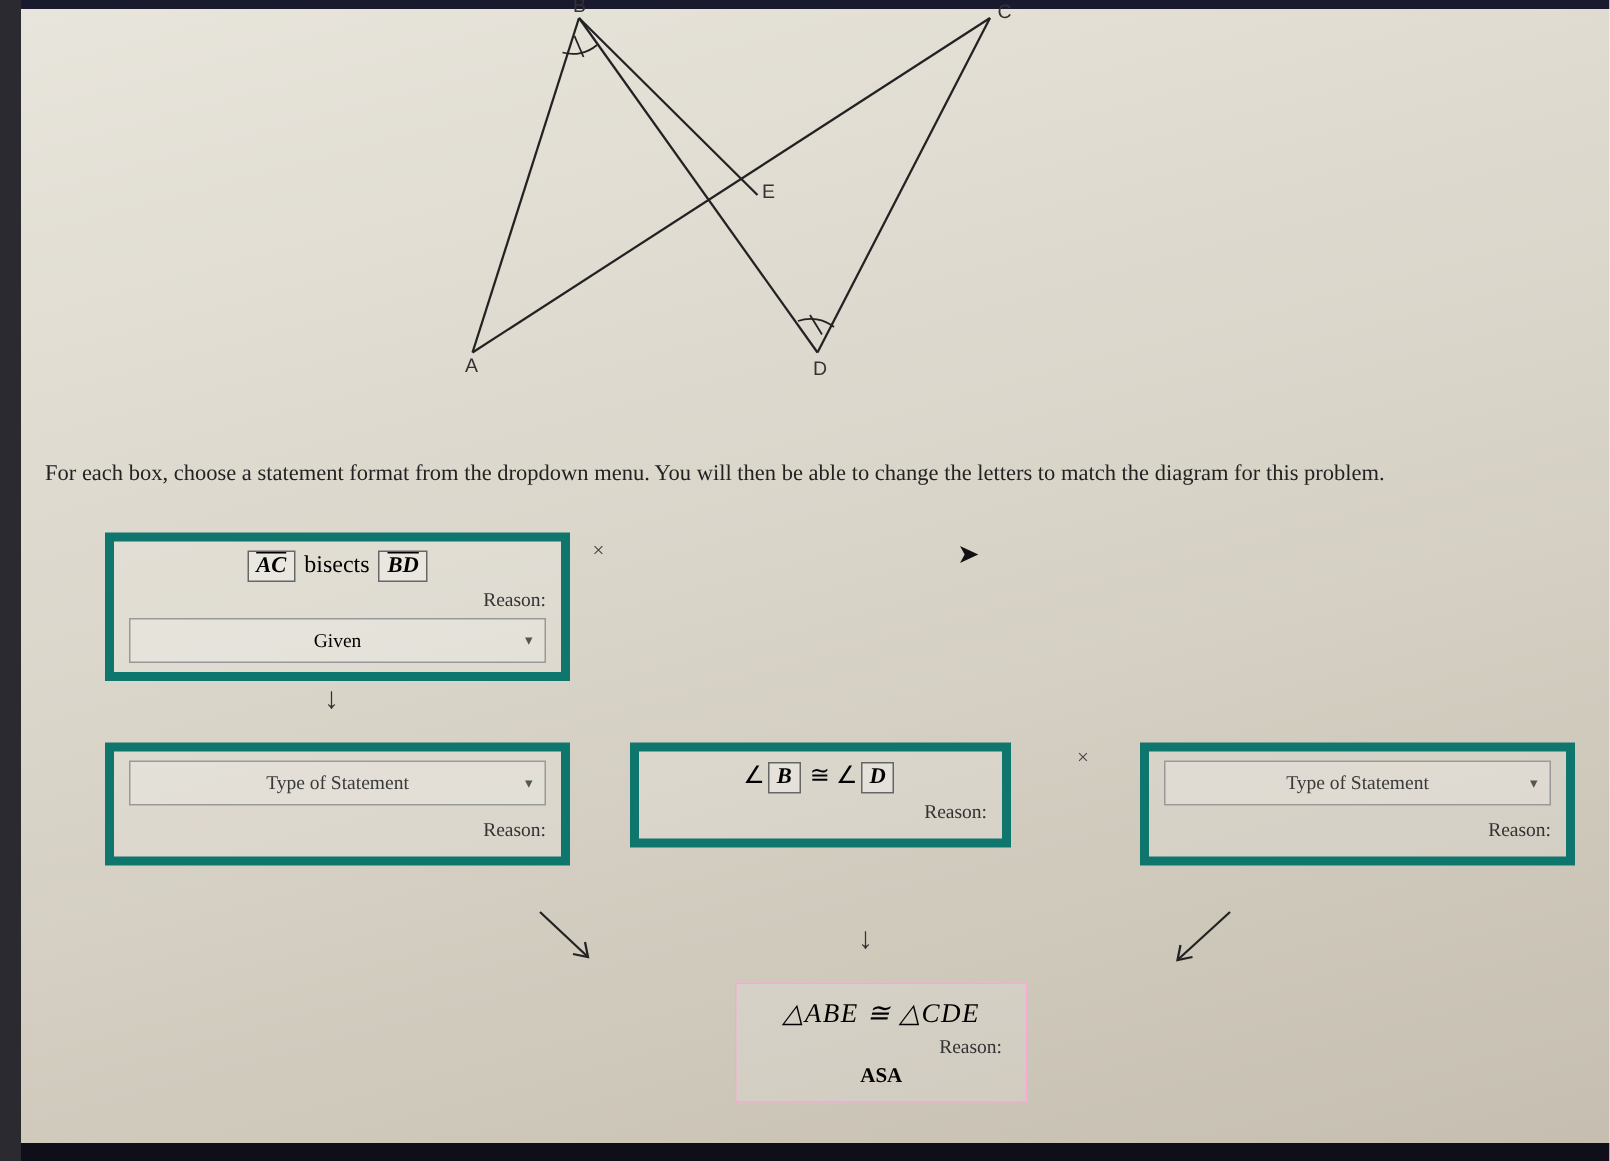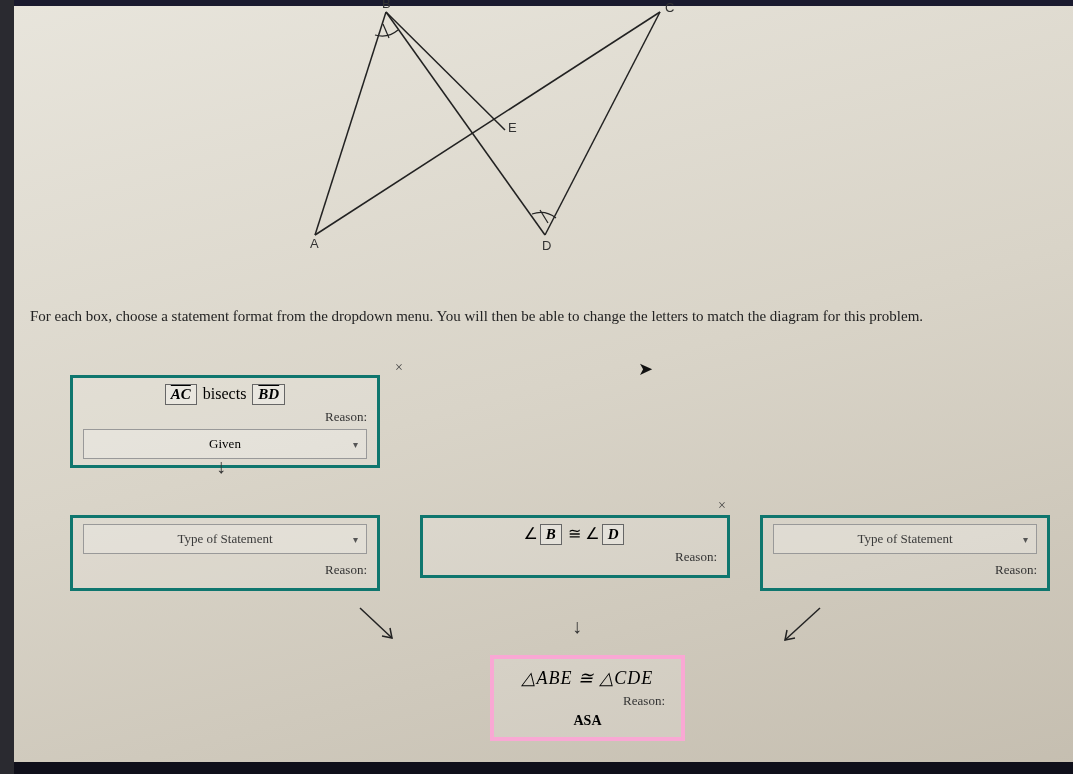--- a/index.html
+++ b/index.html
@@ -33,24 +33,23 @@
       position: absolute;
       top: 308px;
       left: 30px;
       right: 30px;
       font-size: 15px;
       color: #222;
     }
     
     .proof-box {
       position: absolute;
-      border: 3px solid #0f766e;
+      border: 6px solid #0f766e;
       background: rgba(255,255,255,0.15);
       padding: 6px 10px;
-      margin-top: 20px;
     }
     
     .statement-line {
       text-align: center;
       font-size: 16px;
       margin-bottom: 4px;
       white-space: nowrap;
     }
     .reason-label {
       text-align: right;
@@ -104,21 +103,21 @@
       position: absolute;
       font-size: 20px;
       color: #333;
     }
     .arrow-svg {
       position: absolute;
     }
     
     .final-box {
       position: absolute;
-      border: 4px solid #f9a8d4;
+      border: 1px solid #f9a8d4;
       text-align: center;
       padding: 8px 16px;
       background: rgba(255,255,255,0.15);
     }
     .math-text {
       font-family: 'Times New Roman', serif;
       font-style: italic;
       font-size: 18px;
       letter-spacing: 1px;
     }
@@ -178,21 +177,21 @@
 </div>
 <span class="close-x" style="left:395px; top:360px;">×</span>
 
 <span class="arrow-down" style="left:216px; top:455px;">↓</span>
 
 <div class="proof-box" style="left:70px; top:495px; width:310px;">
   <div class="reason-select" style="color:#3a3a3a;">Type of Statement</div>
   <div class="reason-label" style="margin-top:8px;">Reason:</div>
 </div>
 
-<div class="proof-box" style="left:420px; top:495px; width:310px;">
+<div class="proof-box" style="left:420px; top:495px; width:254px;">
   <div class="statement-line">
     <span style="font-family:'Times New Roman';">∠</span><span class="letter-input">B</span>
     <span style="font-family:'Times New Roman';">≅ ∠</span><span class="letter-input">D</span>
   </div>
   <div class="reason-label">Reason:</div>
 </div>
 <span class="close-x" style="left:718px; top:498px;">×</span>
 
 <div class="proof-box" style="left:760px; top:495px; width:290px;">
   <div class="reason-select" style="color:#3a3a3a;">Type of Statement</div>

